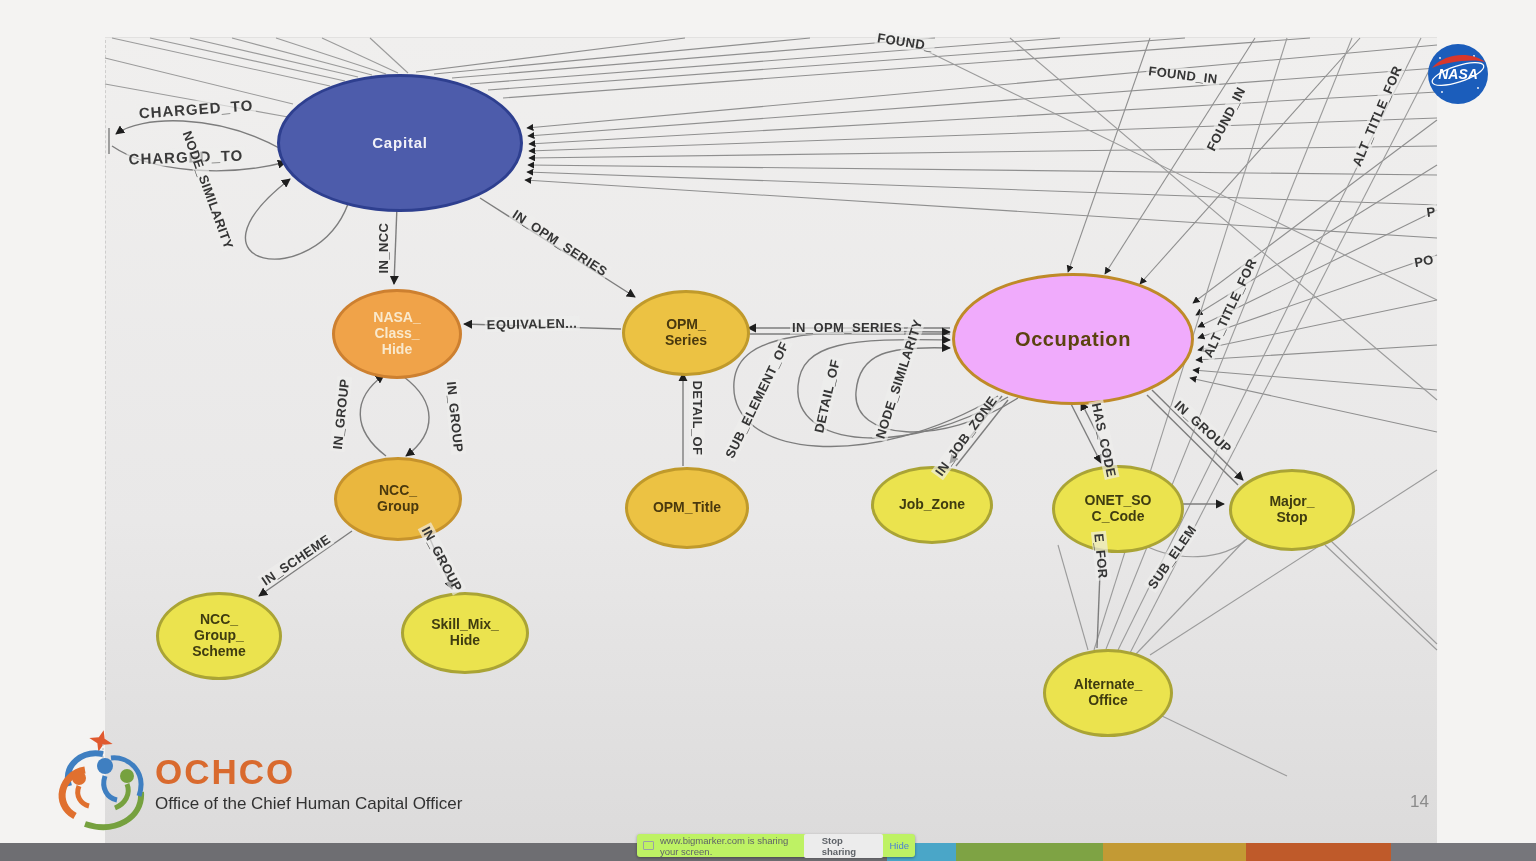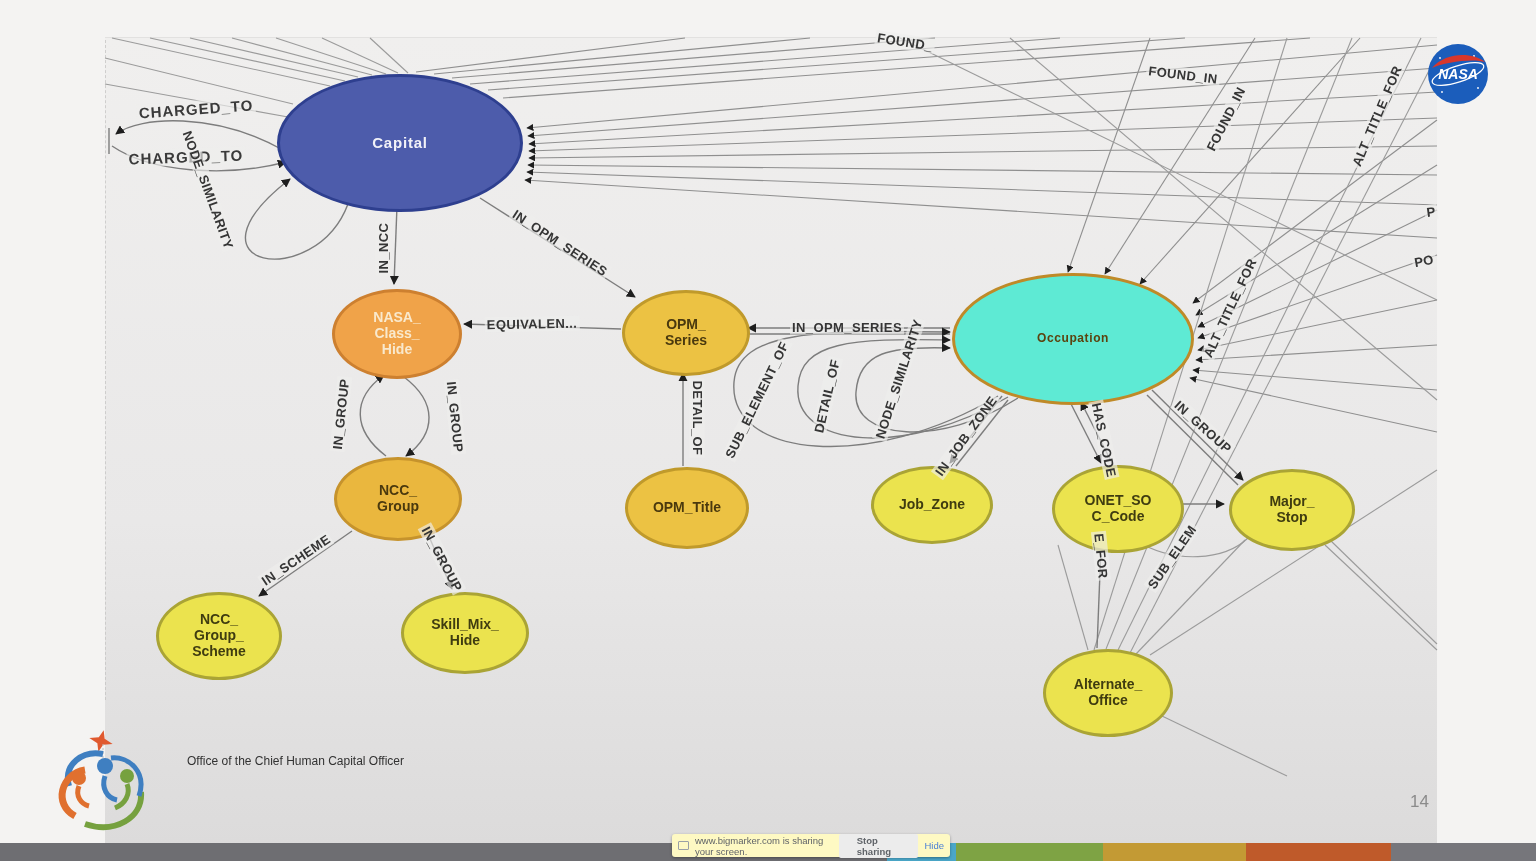--- a/index.html
+++ b/index.html
@@ -10,33 +10,33 @@
          border-top:1px solid #e2e1e0;}
   .slide-edge{position:absolute;left:105px;top:40px;width:1px;height:660px;
               border-left:1px dashed #c2c1c0;opacity:.7;}
   svg.lines{position:absolute;left:0;top:0;width:1536px;height:861px;pointer-events:none;}
   .node{position:absolute;border-radius:50%;display:flex;align-items:center;justify-content:center;
         text-align:center;font-weight:bold;font-size:14px;line-height:1.12;z-index:5;}
   .node span{white-space:pre-line;}
   .blue{background:#4d5cab;border:3px solid #2e3f8f;color:#f2f2f8;font-size:15px;letter-spacing:.8px;}
   .orange{background:#f0a349;border:3px solid #cd8030;color:#f9e9cd;}
   .gold{background:#ecc243;border:3px solid #c09a2b;color:#4a390e;}
-  .goldbig{background:#5eead4;border:3px solid #bf8a28;color:#5b430f;font-size:12px;letter-spacing:.6px;}
+  .goldbig{background:#f0abfc;border:3px solid #bf8a28;color:#5b430f;font-size:20px;letter-spacing:.6px;}
   .goldncc{background:#eab73e;border:3px solid #c6932c;color:#4a390e;}
   .yellow{background:#ebe34e;border:3px solid #aaa435;color:#3f3c10;}
   .elabel{position:absolute;white-space:nowrap;font-size:13px;font-weight:bold;color:#353535;
           letter-spacing:.4px;z-index:6;background:rgba(238,238,237,.65);padding:0 2px;}
   .elabel.lg{font-size:15px;color:#3a3a3a;letter-spacing:1px;}
   .pageno{position:absolute;left:1410px;top:792px;font-size:17px;color:#8b8b8b;z-index:6;}
   .ochco-text{position:absolute;left:155px;top:752px;z-index:6;}
   .ochco-acronym{font-size:35px;font-weight:bold;color:#d96a2e;letter-spacing:2px;}
-  .ochco-sub{font-size:12px;color:#323232;margin-top:2px;margin-left:32px;}
+  .ochco-sub{font-size:17px;color:#323232;margin-top:2px;}
   .strip{position:absolute;left:0;bottom:0;width:1536px;height:18px;display:flex;z-index:8;}
   .strip div{height:100%;}
-  .sharebar{position:absolute;left:672px;top:834px;width:266px;height:23px;background:#fef9c3;
+  .sharebar{position:absolute;left:637px;top:834px;width:266px;height:23px;background:#bef264;
             border-radius:3px;box-shadow:0 1px 3px rgba(0,0,0,.35);display:flex;align-items:center;
             gap:6px;padding:0 6px;z-index:9;font-size:9.5px;color:#5f6368;}
   .cast-icon{width:9px;height:7px;border:1px solid #9aa0a6;border-radius:1px;flex:none;}
   .stopbtn{background:#ececec;border-radius:2px;padding:1px 18px;color:#5f6368;font-weight:bold;cursor:pointer;}
   .hidelink{color:#4a7fd6;font-weight:normal;cursor:pointer;}
   .nasa-logo{position:absolute;left:1428px;top:44px;z-index:7;}
   .ochco-logo{position:absolute;left:55px;top:722px;z-index:6;}
 </style>
 </head>
 <body>
@@ -237,20 +237,21 @@
     <path d="M84,74 C92,50 74,34 56,36" stroke="#3f7fc1" stroke-width="5" fill="none"></path>
     <circle cx="24" cy="56" r="7" fill="#e0702f"></circle>
     <circle cx="50" cy="44" r="8" fill="#3f7fc1"></circle>
     <circle cx="72" cy="54" r="7" fill="#76a13f"></circle>
     <path d="M24,64 C20,74 26,82 34,84" stroke="#e0702f" stroke-width="5" fill="none"></path>
     <path d="M50,54 C46,66 52,76 62,78" stroke="#3f7fc1" stroke-width="5" fill="none"></path>
     <path d="M72,62 C76,72 70,82 60,86" stroke="#76a13f" stroke-width="5" fill="none"></path>
   </svg>
 </div>
 <div class="ochco-text">
+  <div class="ochco-acronym">OCHCO</div>
   <div class="ochco-sub">Office of the Chief Human Capital Officer</div>
 </div>
 
 <div class="pageno">14</div>
 
 <div class="strip">
   <div style="width:887px;background:#6e6e72"></div>
   <div style="width:69px;background:#4aa6c8"></div>
   <div style="width:147px;background:#7ea344"></div>
   <div style="width:143px;background:#c39a34"></div>

